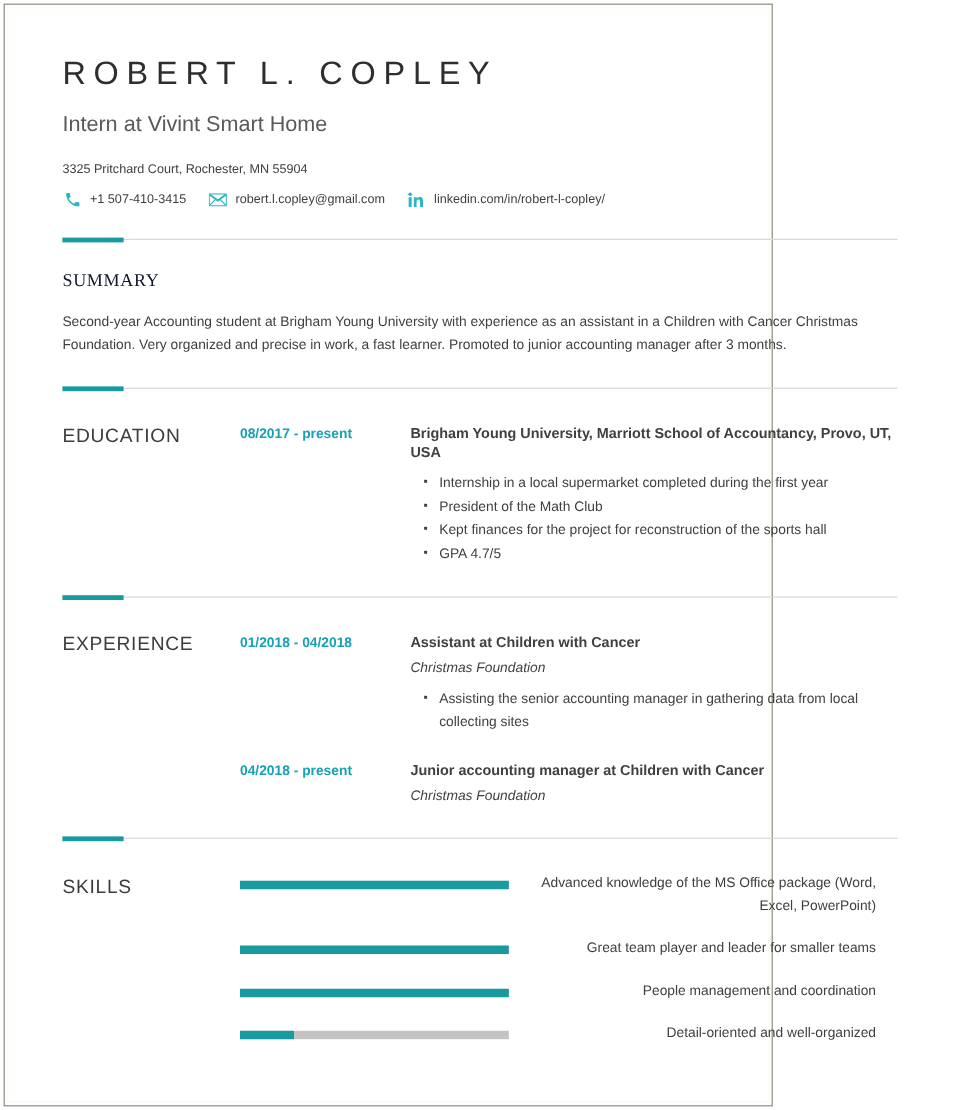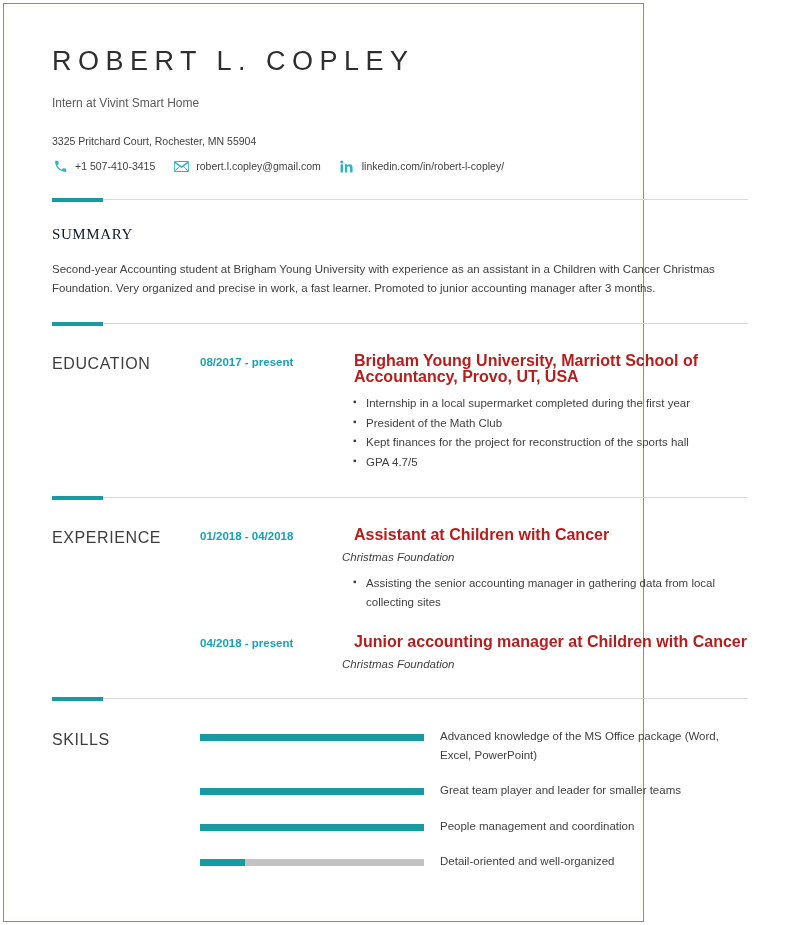--- a/index.html
+++ b/index.html
@@ -54,21 +54,21 @@
     font-size: 27px;
     letter-spacing: 6.5px;
     color: #2e2e2e;
     font-weight: 400;
     margin: 0;
     padding-top: 44px;
     line-height: 34px;
     white-space: nowrap;
   }
   .headline {
-    font-size: 12px;
+    font-size: 18px;
     color: #58595b;
     margin: 0;
     padding-top: 16px;
     line-height: 18px;
     font-weight: 400;
   }
   .address {
     font-size: 10.5px;
     color: #3f3f3f;
     padding-top: 23px;
@@ -158,25 +158,24 @@
     flex: 0 0 142px;
     width: 142px;
     font-size: 11.5px;
     font-weight: bold;
     color: #18a0b5;
     line-height: 16px;
     padding-top: 1px;
   }
   .entry-main { flex: 1 1 auto; }
   .entry-title {
-    font-size: 16px;
+    font-size: 12px;
     font-weight: bold;
-    color: #b91c1c;
+    color: #404040;
     line-height: 16px;
-    margin-left: 12px;
   }
   .entry-sub {
     font-size: 11.5px;
     font-style: italic;
     color: #3f3f3f;
     line-height: 16px;
     padding-top: 6px;
   }
   ul.bullets {
     margin: 0;
@@ -199,20 +198,21 @@
     color: #3f3f3f;
     font-size: 10px;
   }
   .edu-bullets { padding-top: 12px; }
 
   
   .skills-wrap { padding-top: 28px; }
   .skill-row {
     display: flex;
     align-items: flex-start;
+    text-align: right;
   }
   .skill-row + .skill-row { margin-top: 17px; }
   .skill-bar-cell {
     flex: 0 0 224px;
     width: 224px;
     padding-top: 7px;
   }
   .skill-bar {
     position: relative;
     width: 224px;

